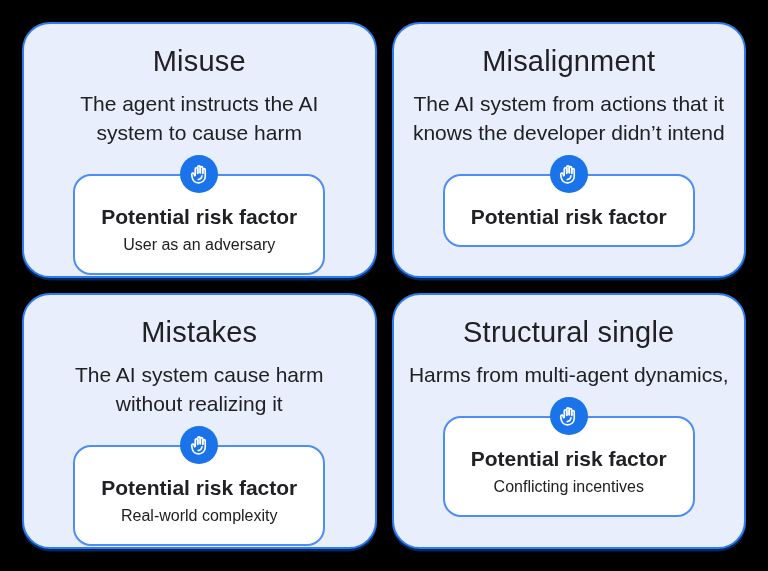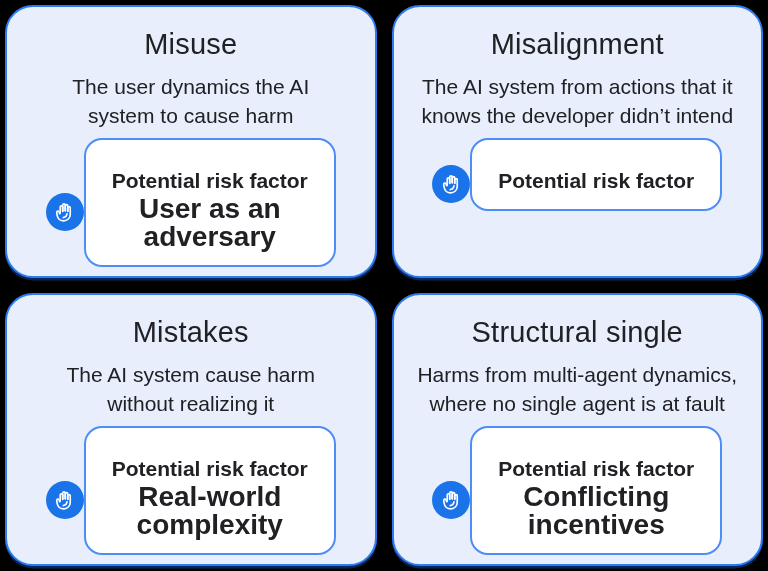--- a/index.html
+++ b/index.html
@@ -4,21 +4,21 @@
 <style>
   html, body { margin: 0; padding: 0; background: #000; }
   .canvas {
     position: relative;
     width: 768px; height: 571px;
     background: #000000;
     display: grid;
     grid-template-columns: 1fr 1fr;
     grid-template-rows: 1fr 1fr;
     gap: 15px;
-    padding: 5px;
+    padding: 22px;
     box-sizing: border-box;
     font-family: "Liberation Sans", sans-serif;
     color: #202124;
   }
   .card {
     background: #e8eefb;
     border: 2.5px solid #2d7cf0;
     border-radius: 28px;
     box-shadow: 0 2.5px 0 rgba(11, 87, 208, 0.45);
     display: flex;
@@ -39,20 +39,21 @@
   .card-desc {
     margin: 9px 0 0;
     font-size: 21px;
     font-weight: 400;
     line-height: 29px;
     text-align: center;
   }
   .factor-wrap {
     margin-top: 8px;
     display: flex;
+    flex-direction: column;
     align-items: center;
     justify-content: space-between;
   }
   .icon-circle {
     width: 38px; height: 38px;
     border-radius: 50%;
     background: #1a73e8;
     display: flex;
     align-items: center;
     justify-content: center;
@@ -69,33 +70,33 @@
     padding: 27px 10px 14px;
     text-align: center;
     box-sizing: border-box;
   }
   .factor-label {
     font-size: 21px;
     font-weight: 700;
     line-height: 28px;
   }
   .factor-value {
-    font-size: 28px;
-    font-weight: 700;
+    font-size: 16px;
+    font-weight: 400;
     line-height: 28px;
   }
 </style>
 </head>
 <body>
 
 <div class="canvas">
 
   <section class="card">
     <h2 class="card-title">Misuse</h2>
-    <p class="card-desc"><span>The user dynamics the AI</span><br><span>system to cause harm</span></p>
+    <p class="card-desc"><span>The agent instructs the AI</span><br><span>system to cause harm</span></p>
     <div class="factor-wrap">
       <div class="icon-circle">
         <svg viewBox="0 0 24 24" fill="none" stroke="#ffffff" stroke-width="1.6" stroke-linecap="round" stroke-linejoin="round">
           <path d="M7.9 12.6V6.7c0-.66.54-1.2 1.2-1.2s1.2.54 1.2 1.2v4.2"></path>
           <path d="M10.3 10.6V4.9c0-.66.54-1.2 1.2-1.2s1.2.54 1.2 1.2v5.5"></path>
           <path d="M12.7 10.4V5.7c0-.66.54-1.2 1.2-1.2s1.2.54 1.2 1.2v5.1"></path>
           <path d="M15.1 11V7.5c0-.66.54-1.2 1.2-1.2s1.2.54 1.2 1.2v6.3c0 3.5-2.84 6.3-6.35 6.3-3.1 0-5.72-2.26-6.2-5.32l-.43-2.76c-.1-.63.33-1.22.96-1.32.56-.09 1.1.23 1.3.76l.62 1.7"></path>
           <path d="M10.8 16.9c1.9-.25 3.4-1.8 3.6-3.7"></path>
         </svg>
       </div>
@@ -140,21 +141,21 @@
       </div>
       <div class="factor-box">
         <div class="factor-label">Potential risk factor</div>
         <div class="factor-value">Real-world complexity</div>
       </div>
     </div>
   </section>
 
   <section class="card">
     <h2 class="card-title">Structural single</h2>
-    <p class="card-desc"><span>Harms from multi-agent dynamics,</span><br><span>where no single agent is at fault</span></p>
+    <p class="card-desc"><span>Harms from multi-agent dynamics,</span><br></p>
     <div class="factor-wrap">
       <div class="icon-circle">
         <svg viewBox="0 0 24 24" fill="none" stroke="#ffffff" stroke-width="1.6" stroke-linecap="round" stroke-linejoin="round">
           <path d="M7.9 12.6V6.7c0-.66.54-1.2 1.2-1.2s1.2.54 1.2 1.2v4.2"></path>
           <path d="M10.3 10.6V4.9c0-.66.54-1.2 1.2-1.2s1.2.54 1.2 1.2v5.5"></path>
           <path d="M12.7 10.4V5.7c0-.66.54-1.2 1.2-1.2s1.2.54 1.2 1.2v5.1"></path>
           <path d="M15.1 11V7.5c0-.66.54-1.2 1.2-1.2s1.2.54 1.2 1.2v6.3c0 3.5-2.84 6.3-6.35 6.3-3.1 0-5.72-2.26-6.2-5.32l-.43-2.76c-.1-.63.33-1.22.96-1.32.56-.09 1.1.23 1.3.76l.62 1.7"></path>
           <path d="M10.8 16.9c1.9-.25 3.4-1.8 3.6-3.7"></path>
         </svg>
       </div>

